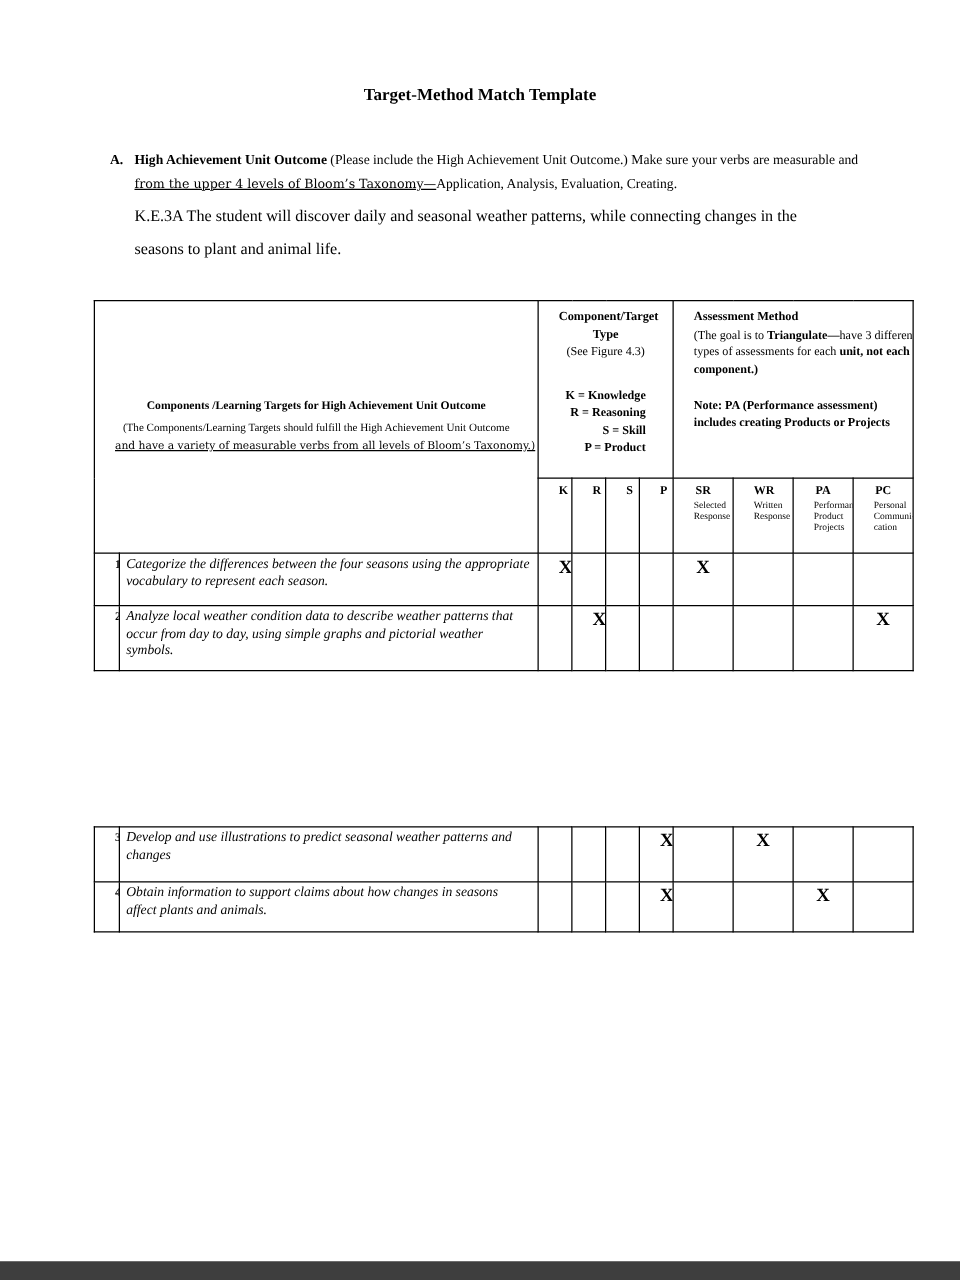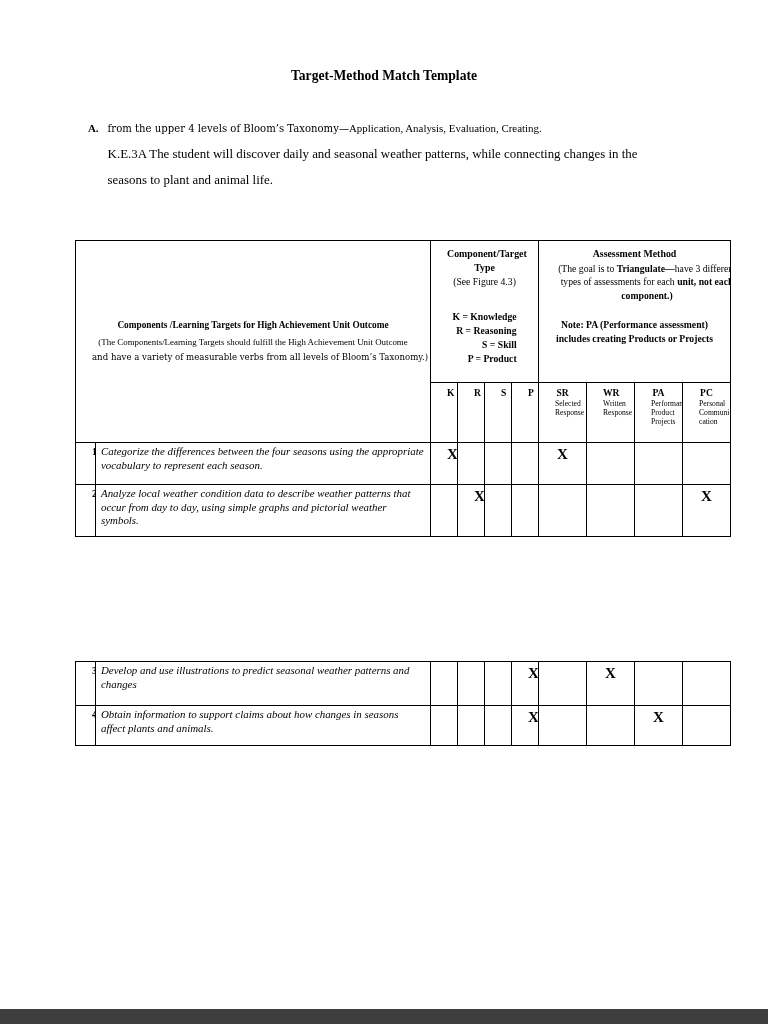--- a/index.html
+++ b/index.html
@@ -1,21 +1,21 @@
 <!DOCTYPE html>
 <html><head>
 <meta charset="utf-8">
 <style>
   html,body{margin:0;padding:0;}
   body{
     width:768px;height:1024px;background:#ffffff;position:relative;overflow:hidden;
     font-family:"Liberation Serif",serif;color:#000;
   }
   .b{font-weight:bold;}
-  .alt{font-family:"DejaVu Serif",serif;font-size:10.1px;}
+  .alt{font-family:"DejaVu Serif",serif;font-size:10.1px;text-decoration:underline;}
 
   .doc-title{position:absolute;top:68px;left:0;width:768px;text-align:center;
              font-size:13.6px;font-weight:bold;}
 
   .section-a{position:absolute;top:119px;left:88px;font-size:10.9px;line-height:19px;}
   .a-flex{display:flex;gap:9px;align-items:flex-start;}
   .a-line{white-space:nowrap;}
   .outcome{font-size:12.9px;line-height:26px;margin-top:3px;}
 
   table{border-collapse:collapse;table-layout:fixed;width:656px;position:absolute;left:75px;}
@@ -26,21 +26,21 @@
   tr.h52{height:52px;}  tr.h44{height:44px;} tr.h40{height:40px;}
 
   .comp-hdr{vertical-align:middle;text-align:center;font-size:8.9px;line-height:15px;}
   .comp-title{font-size:9.3px;font-weight:bold;white-space:nowrap;margin-bottom:2px;}
   .comp-sub{white-space:nowrap;}
 
   .type-hdr{text-align:center;font-size:9.7px;line-height:14px;padding-top:6px;}
   .hdr-title{font-weight:bold;font-size:9.9px;}
   .type-legend{display:inline-block;text-align:right;margin-top:21px;font-weight:bold;}
 
-  .method-hdr{text-align:center;font-size:9.7px;line-height:13.5px;padding-top:6px;}
+  .method-hdr{font-size:9.7px;line-height:13.5px;padding-top:6px;}
   .method-goal{width:184px;margin:1px auto 0 auto;}
   .method-note{margin-top:16px;font-weight:bold;}
 
   .subhdr{text-align:center;font-weight:bold;font-size:9.6px;padding-top:4px;}
   .msub{font-weight:normal;font-size:7.6px;line-height:9px;margin-top:1px;}
 
   .num{font-weight:bold;font-size:9.5px;text-align:center;padding-top:4px;}
   .target{font-size:10.9px;line-height:13.6px;padding:2px 5px 2px 5px;font-style:italic;}
   .mark{text-align:center;font-size:15px;font-weight:bold;padding-top:3px;
         font-family:"Liberation Serif",serif;}
@@ -49,20 +49,21 @@
 </style>
 </head>
 <body>
 
 <div class="doc-title">Target-Method Match Template</div>
 
 <div class="section-a">
   <div class="a-flex">
     <span class="b">A.</span>
     <div>
+      <div class="a-line"><span class="b">High Achievement Unit Outcome</span><span> (Please include the High Achievement Unit Outcome.)  Make sure your verbs are measurable and</span></div>
       <div class="a-line"><span class="alt">from the upper 4 levels of Bloom’s Taxonomy—</span><span>Application, Analysis, Evaluation, Creating.</span></div>
       <div class="outcome">
         <div class="a-line">K.E.3A The student will discover daily and seasonal weather patterns, while connecting changes in the</div>
         <div class="a-line">seasons to plant and animal life.</div>
       </div>
     </div>
   </div>
 </div>
 
 <table id="table1">

